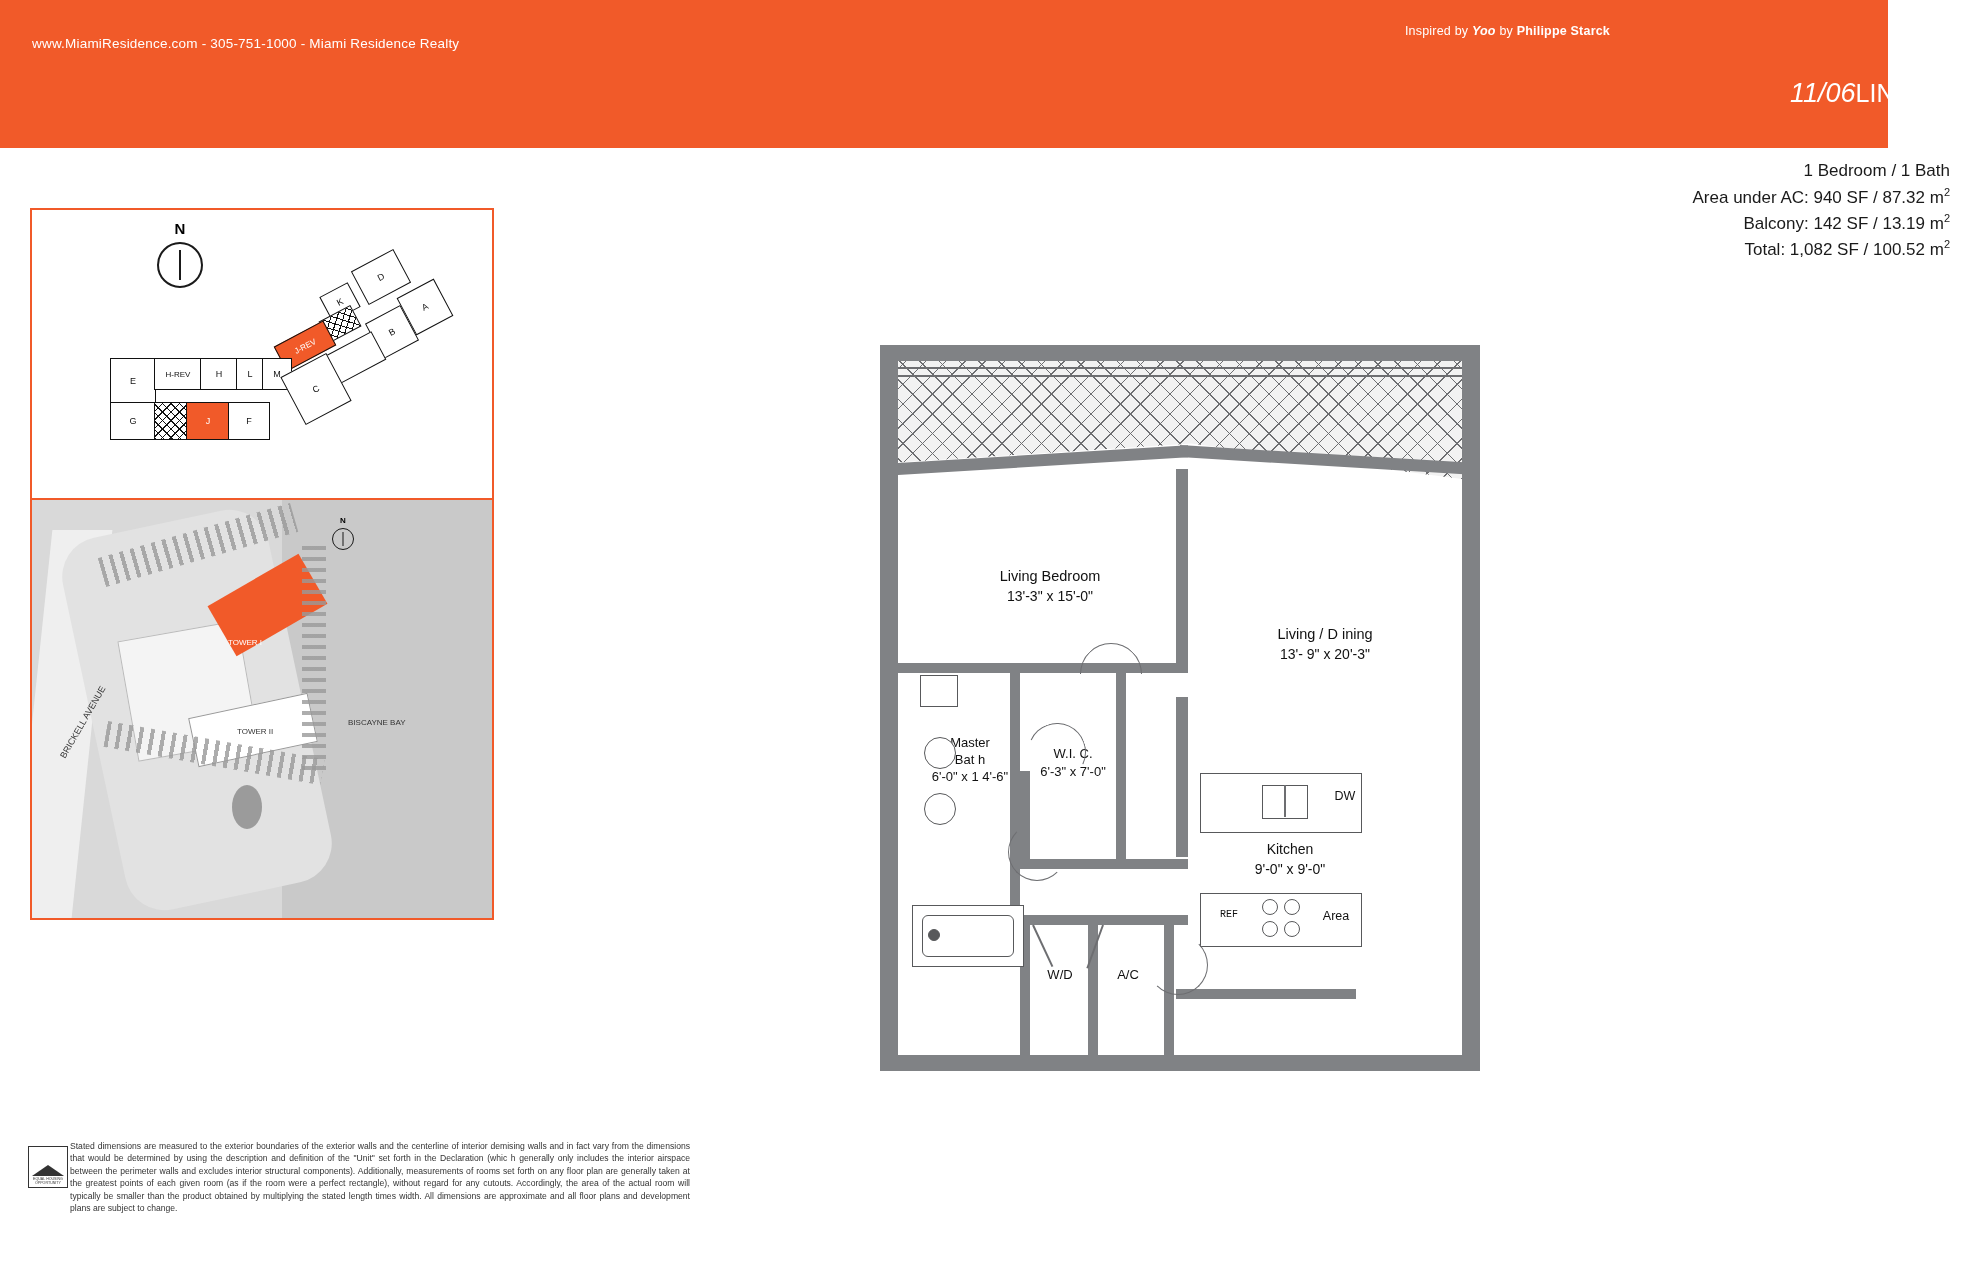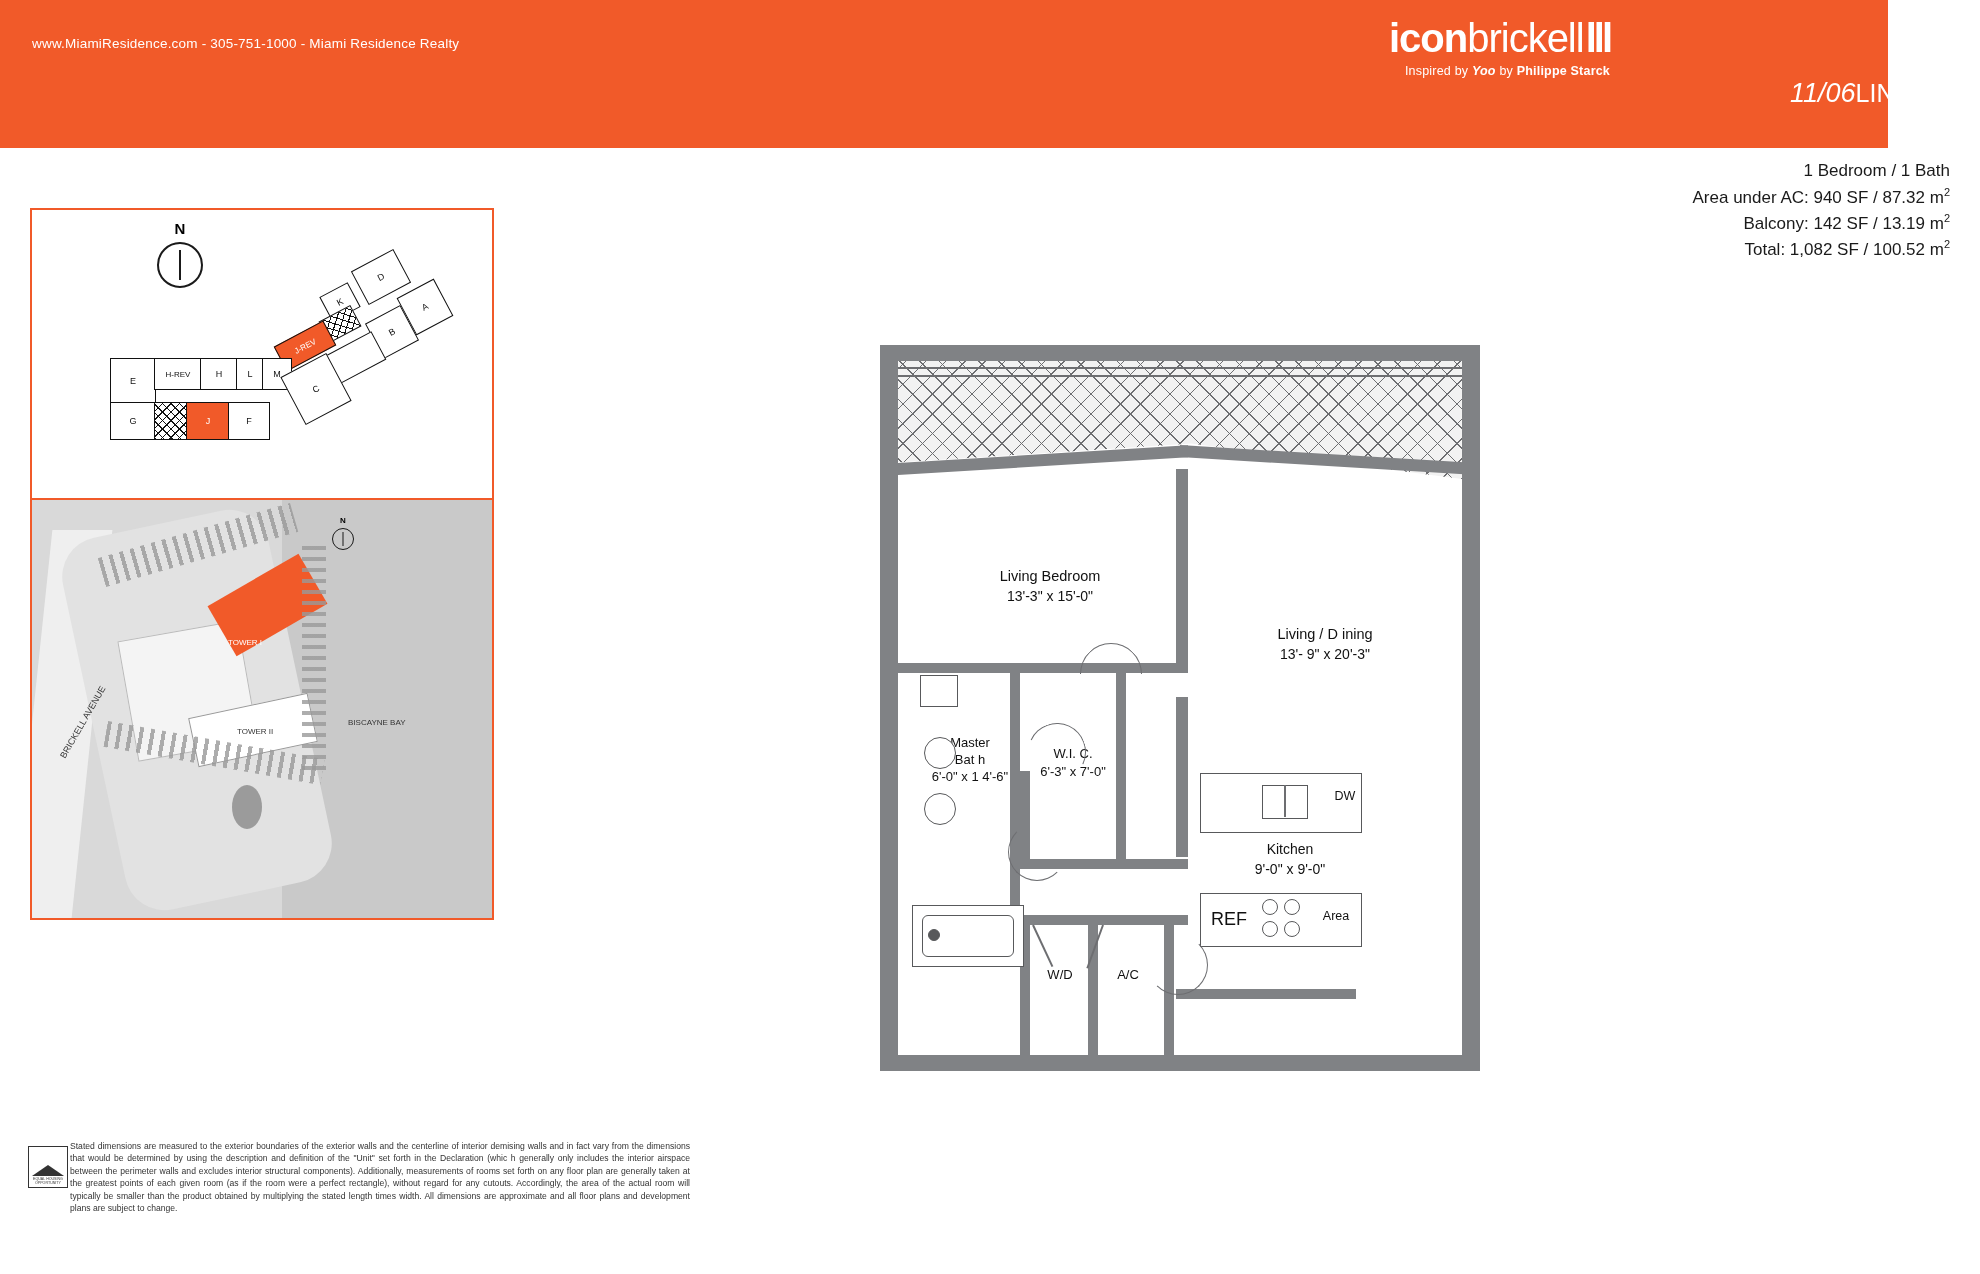--- a/index.html
+++ b/index.html
@@ -66,21 +66,20 @@
   .ehologo .roof{width:0;height:0;border-left:16px solid transparent;border-right:16px solid transparent;border-bottom:11px solid #333;margin-bottom:1px;}
   .ehologo .txt{font-size:3.6px;text-align:center;line-height:1.15;color:#333;padding-bottom:2px;}
 </style>
 </head>
 <body>
 
 <div class="header">
   <div class="contact">www.MiamiResidence.com  -  305-751-1000  -  Miami Residence Realty</div>
 
   <div class="brandblock">
-    <div class="brandline1"><span>icon</span><span class="thin">brickell</span><span class="bars">lll</span></div>
     <div class="brandline2">
       <span>Inspired by</span>
       <i>Yoo</i>
       <span>by</span>
       <b>Philippe Starck</b>
     </div>
   </div>
 
   <div class="unitline"><span>11/06</span><span class="lbl">LINE</span></div>
 </div>
@@ -207,21 +206,21 @@
   <div class="slabel" style="left:330px;top:495px;width:160px;line-height:1.4;font-size:14px;">
     <span>Kitchen</span><br>
     <span>9'-0" x  9'-0"</span>
   </div>
 
   <div class="fixture" style="left:320px;top:428px;width:160px;height:58px;"></div>
   <div class="fixture" style="left:382px;top:440px;width:44px;height:32px;"></div>
   <div class="thinline" style="left:404px;top:440px;width:2px;height:32px;"></div>
   <div class="slabel" style="left:440px;top:444px;width:50px;font-size:12.5px;">DW</div>
   <div class="fixture" style="left:320px;top:548px;width:160px;height:52px;"></div>
-  <div class="slabel" style="left:326px;top:564px;width:46px;font-size:18px;">REF</div>
+  <div class="slabel" style="left:326px;top:564px;width:46px;font-size:10px;font-family:Liberation Mono, monospace;">REF</div>
   <div class="slabel" style="left:430px;top:564px;width:52px;font-size:12.5px;">Area</div>
   <div class="circle" style="left:382px;top:554px;width:14px;height:14px;"></div>
   <div class="circle" style="left:404px;top:554px;width:14px;height:14px;"></div>
   <div class="circle" style="left:382px;top:576px;width:14px;height:14px;"></div>
   <div class="circle" style="left:404px;top:576px;width:14px;height:14px;"></div>
 
   <div class="fixture" style="left:40px;top:330px;width:36px;height:30px;"></div>
   <div class="circle" style="left:44px;top:392px;width:30px;height:30px;"></div>
   <div class="circle" style="left:44px;top:448px;width:30px;height:30px;"></div>
   <div class="fixture" style="left:32px;top:560px;width:110px;height:60px;"></div>

